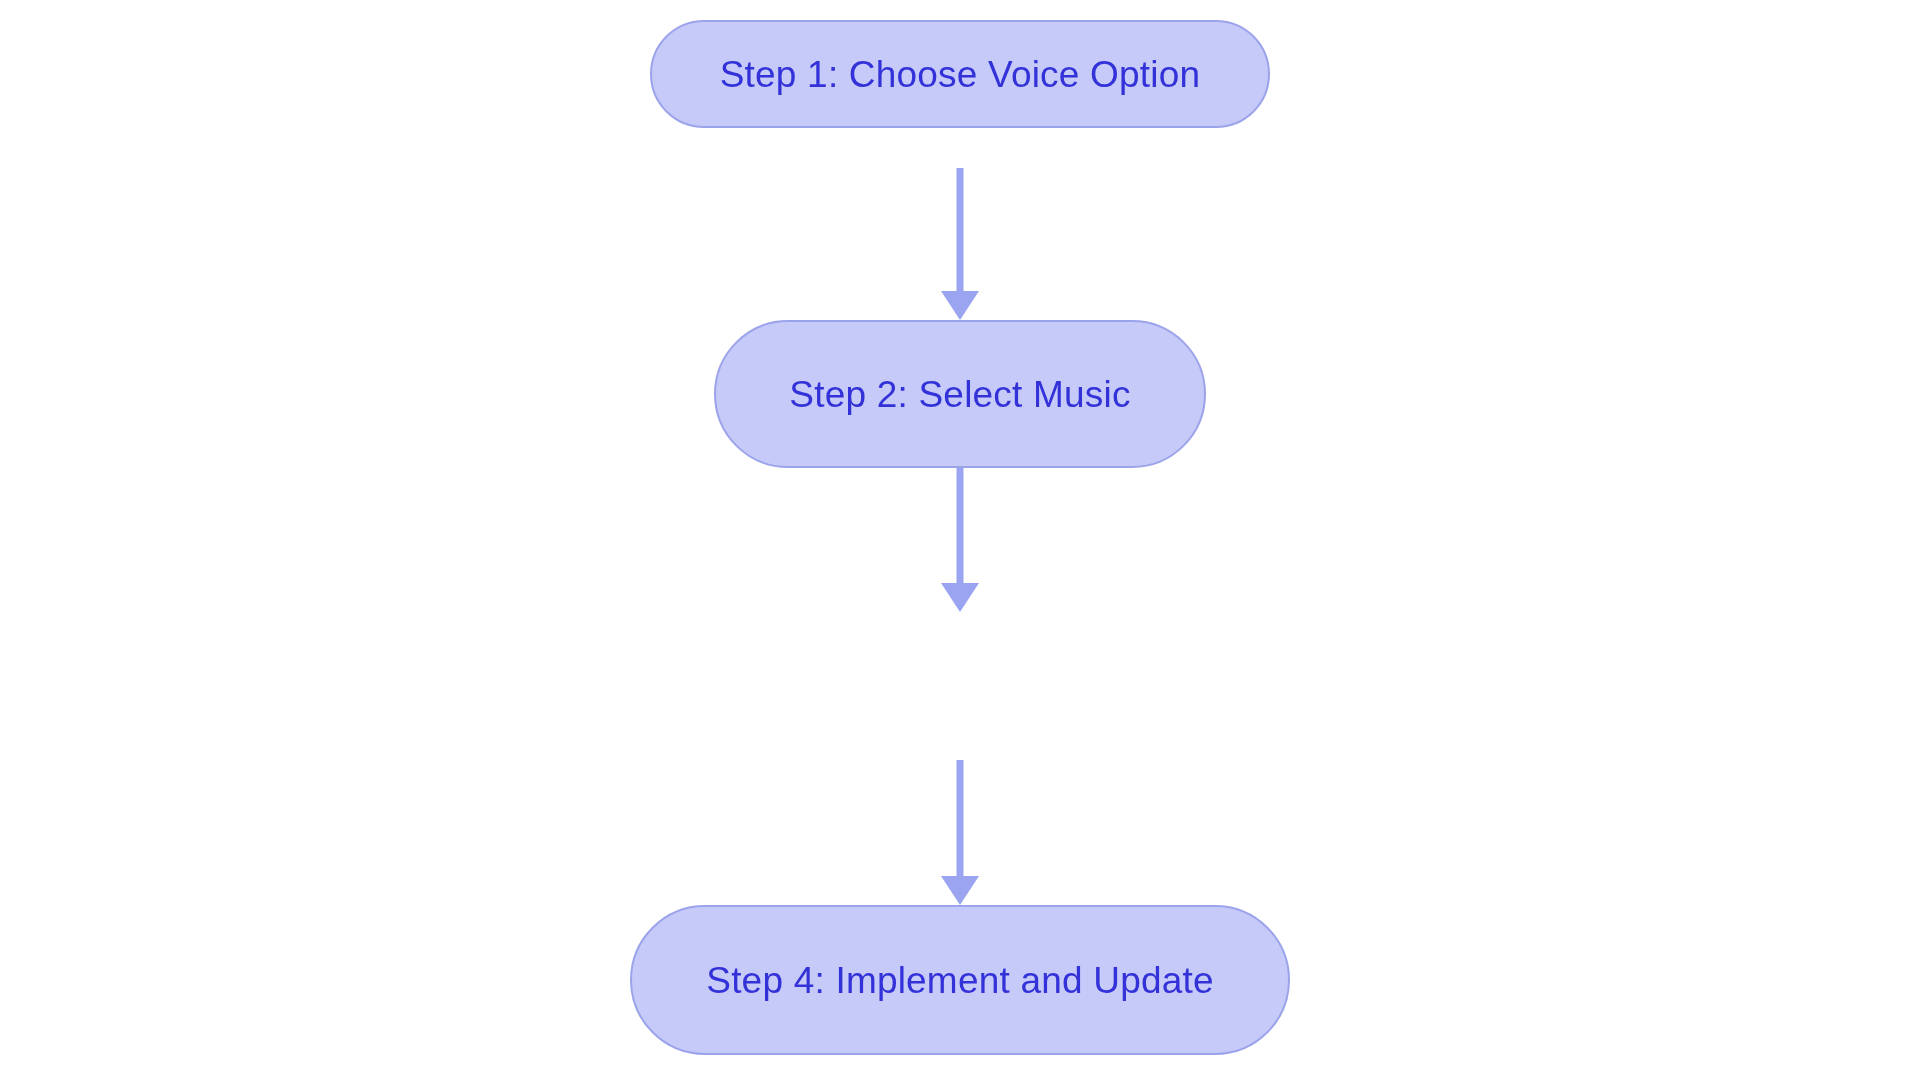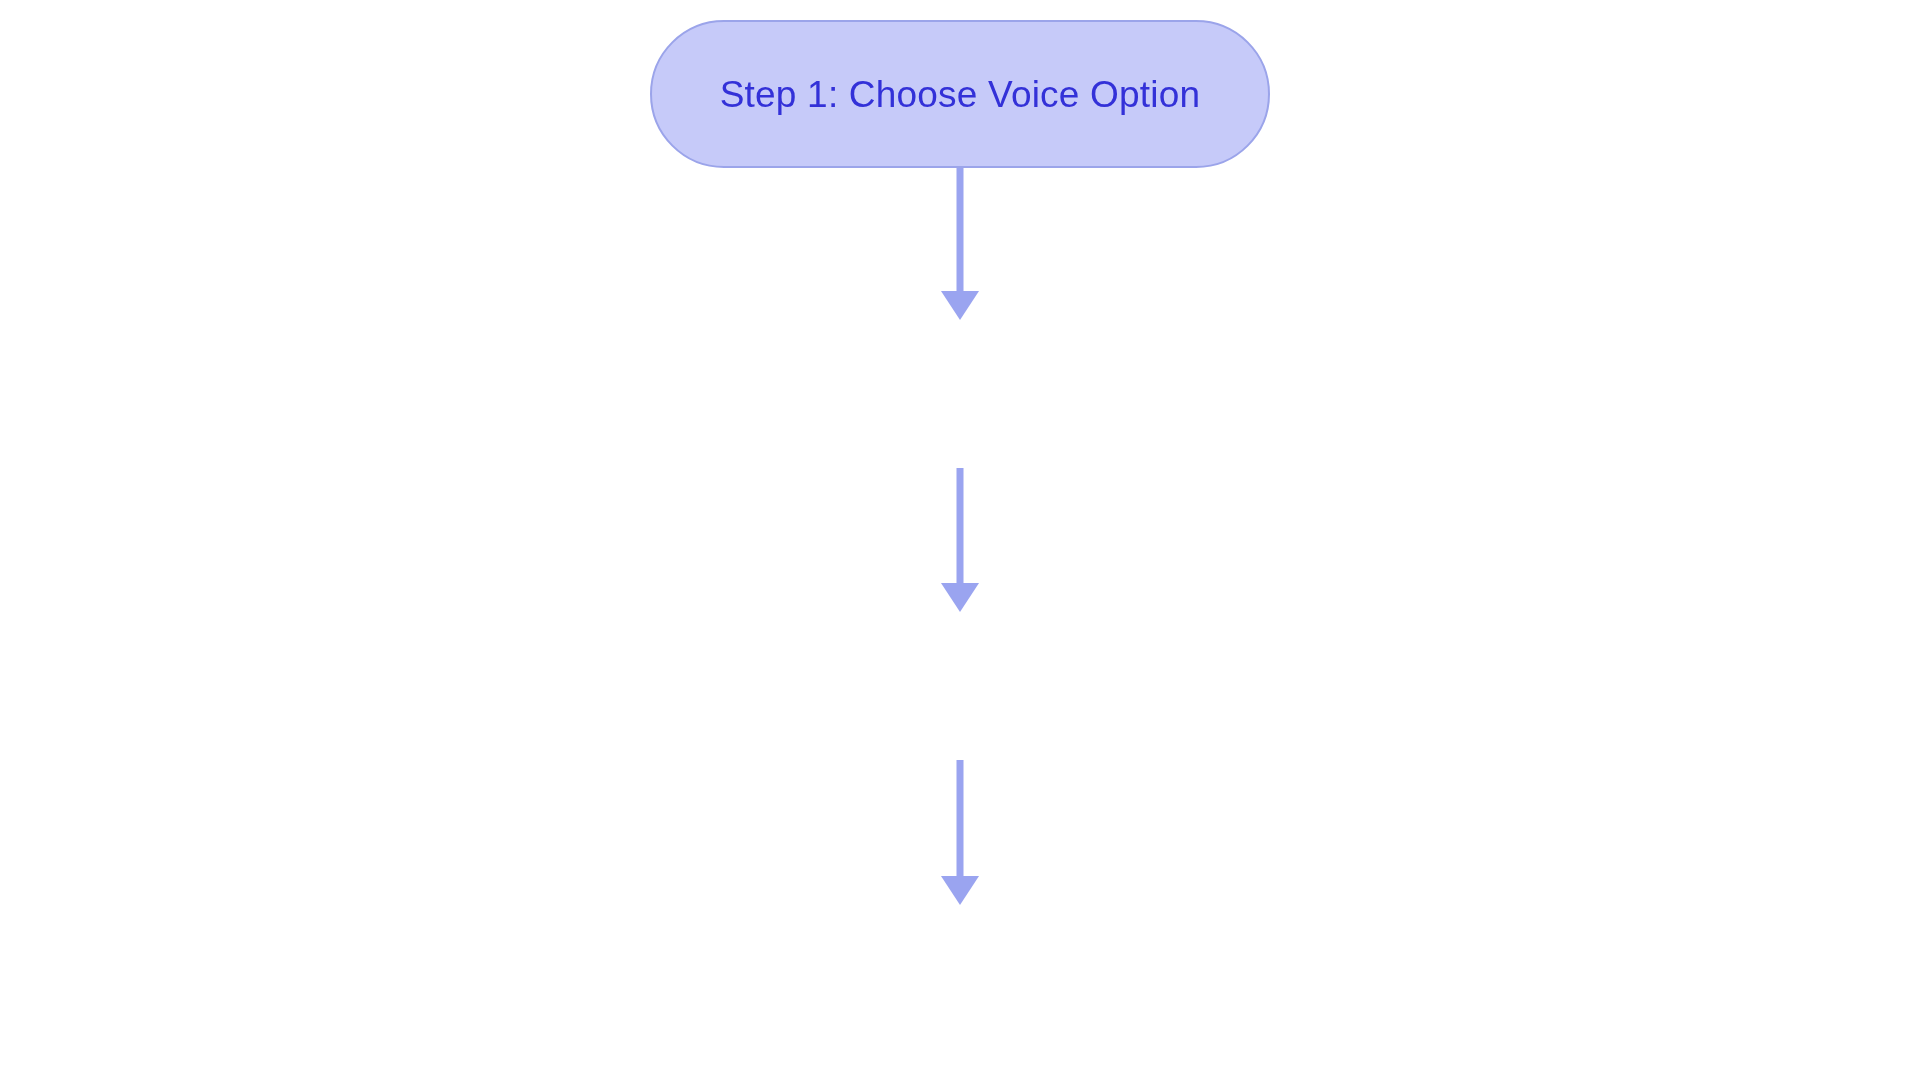--- a/index.html
+++ b/index.html
@@ -66,21 +66,21 @@
     transform: translateX(-50%);
     bottom: 0;
     width: 0;
     height: 0;
     border-left: 19px solid transparent;
     border-right: 19px solid transparent;
     border-top: 29px solid #9aa4f0;
   }
 
   
-  #node-step-1 { top: 20px;  width: 620px; height: 148px; }
+  #node-step-1 { top: 20px;  width: 620px; height: 108px; }
   #node-step-2 { top: 320px; width: 492px; height: 148px; }
   #node-step-3 { top: 612px; width: 620px; height: 148px; }
   #node-step-4 { top: 905px; width: 660px; height: 150px; }
 
   
   #connector-1-2 { top: 168px; height: 152px; }
   #connector-1-2 .conn-line { height: 123px; }
   #connector-2-3 { top: 468px; height: 144px; }
   #connector-2-3 .conn-line { height: 115px; }
   #connector-3-4 { top: 760px; height: 145px; }
@@ -93,26 +93,32 @@
 
   <div class="flow-node" id="node-step-1">
     <span class="flow-node-label">Step 1: Choose Voice Option</span>
   </div>
 
   <div class="flow-connector" id="connector-1-2">
     <div class="conn-line"></div>
     <div class="conn-head"></div>
   </div>
 
+  <div class="flow-node" id="node-step-2">
+    <span class="flow-node-label">Step 2: Select Music</span>
+  </div>
 
   <div class="flow-connector" id="connector-2-3">
     <div class="conn-line"></div>
     <div class="conn-head"></div>
   </div>
 
 
   <div class="flow-connector" id="connector-3-4">
     <div class="conn-line"></div>
     <div class="conn-head"></div>
   </div>
 
+  <div class="flow-node" id="node-step-4">
+    <span class="flow-node-label">Step 4: Implement and Update</span>
+  </div>
 
 </div>
 
 </body></html>

